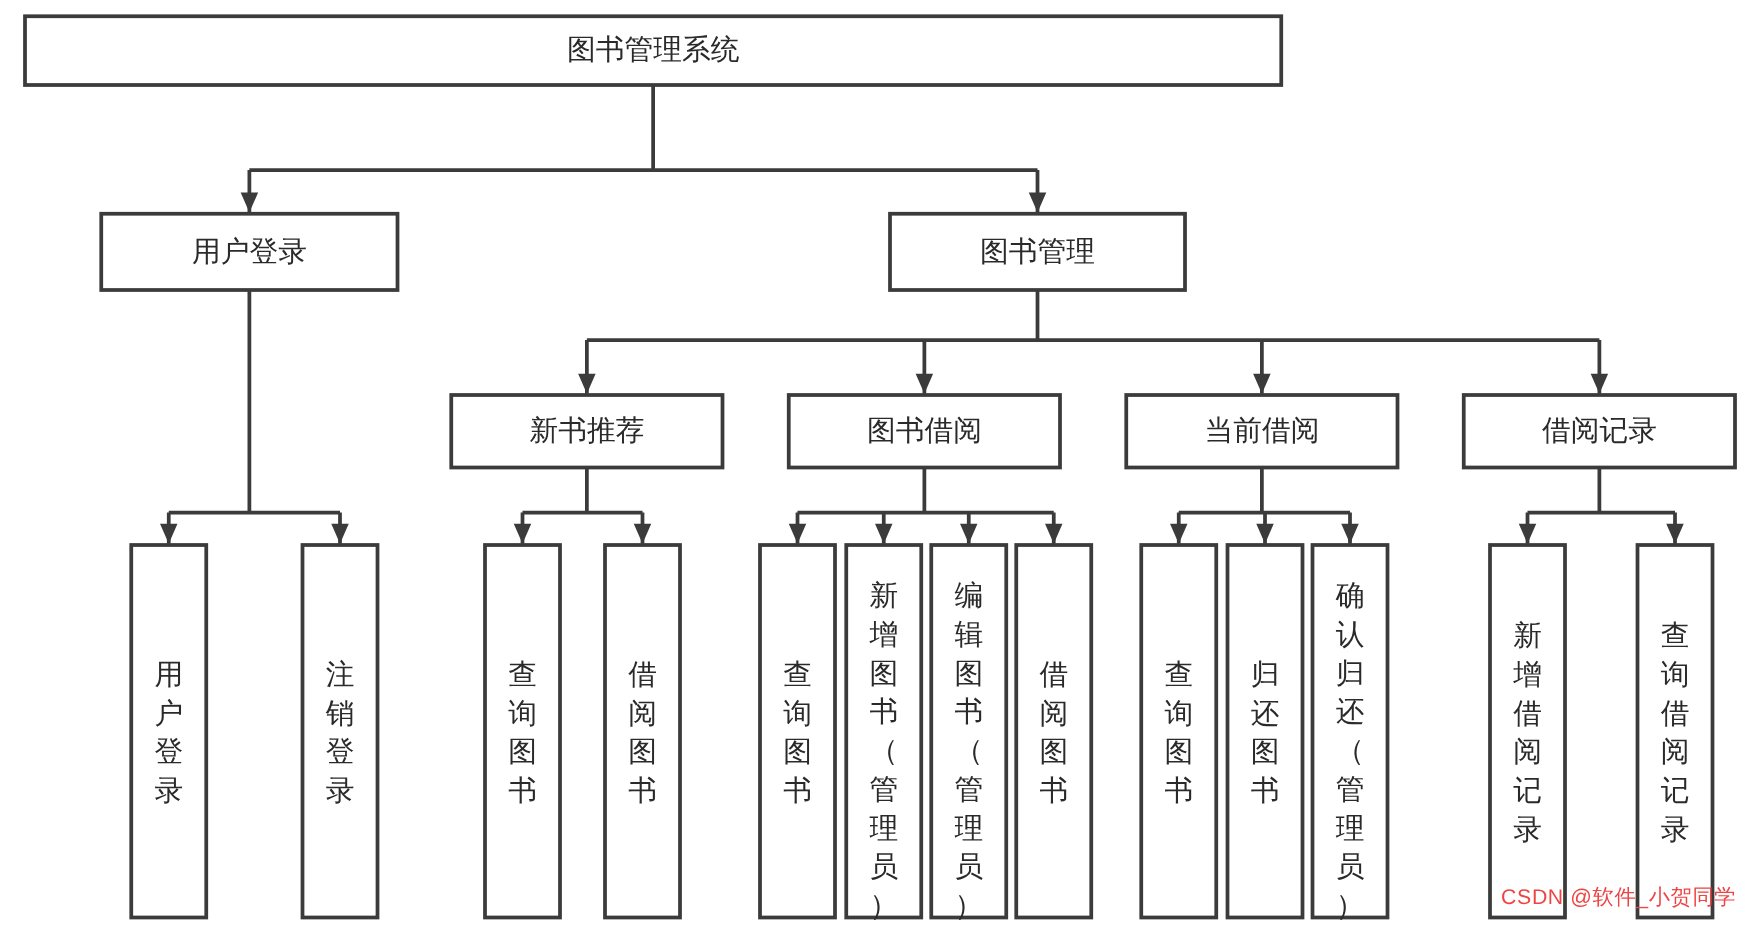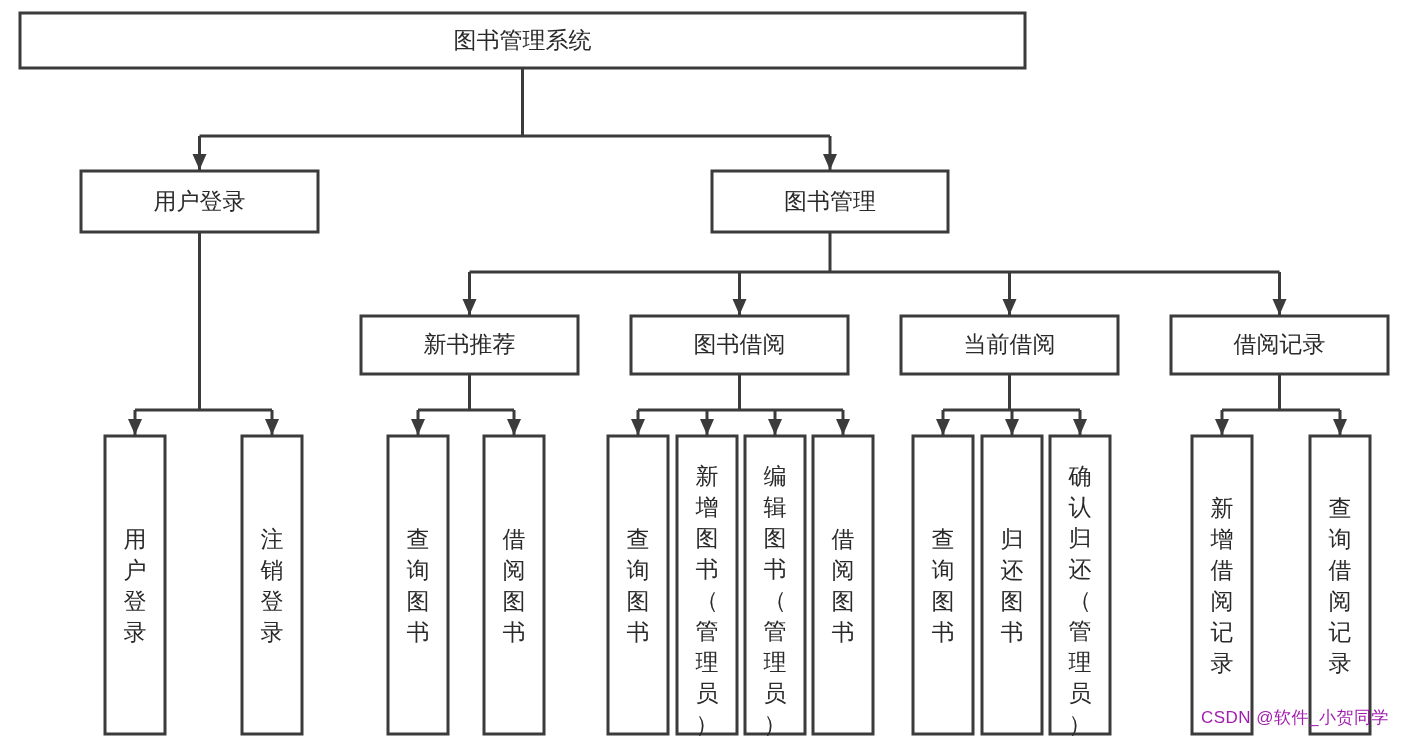--- a/index.html
+++ b/index.html
@@ -54,21 +54,21 @@
     font-size: 23px;
     fill: #2a2a2a;
     text-anchor: middle;
   }
   .watermark {
     position: absolute;
     right: 16px;
     bottom: 6px;
     font-family: "Liberation Sans", "DejaVu Sans", sans-serif;
     font-size: 17px;
-    color: #a21caf;
+    color: #ef4444;
     letter-spacing: 0.5px;
     white-space: nowrap;
     pointer-events: none;
   }
 </style>
 </head>
 <body>
 
 <div id="diagram-root">
   <svg id="flow" viewBox="0 0 1405 747">

